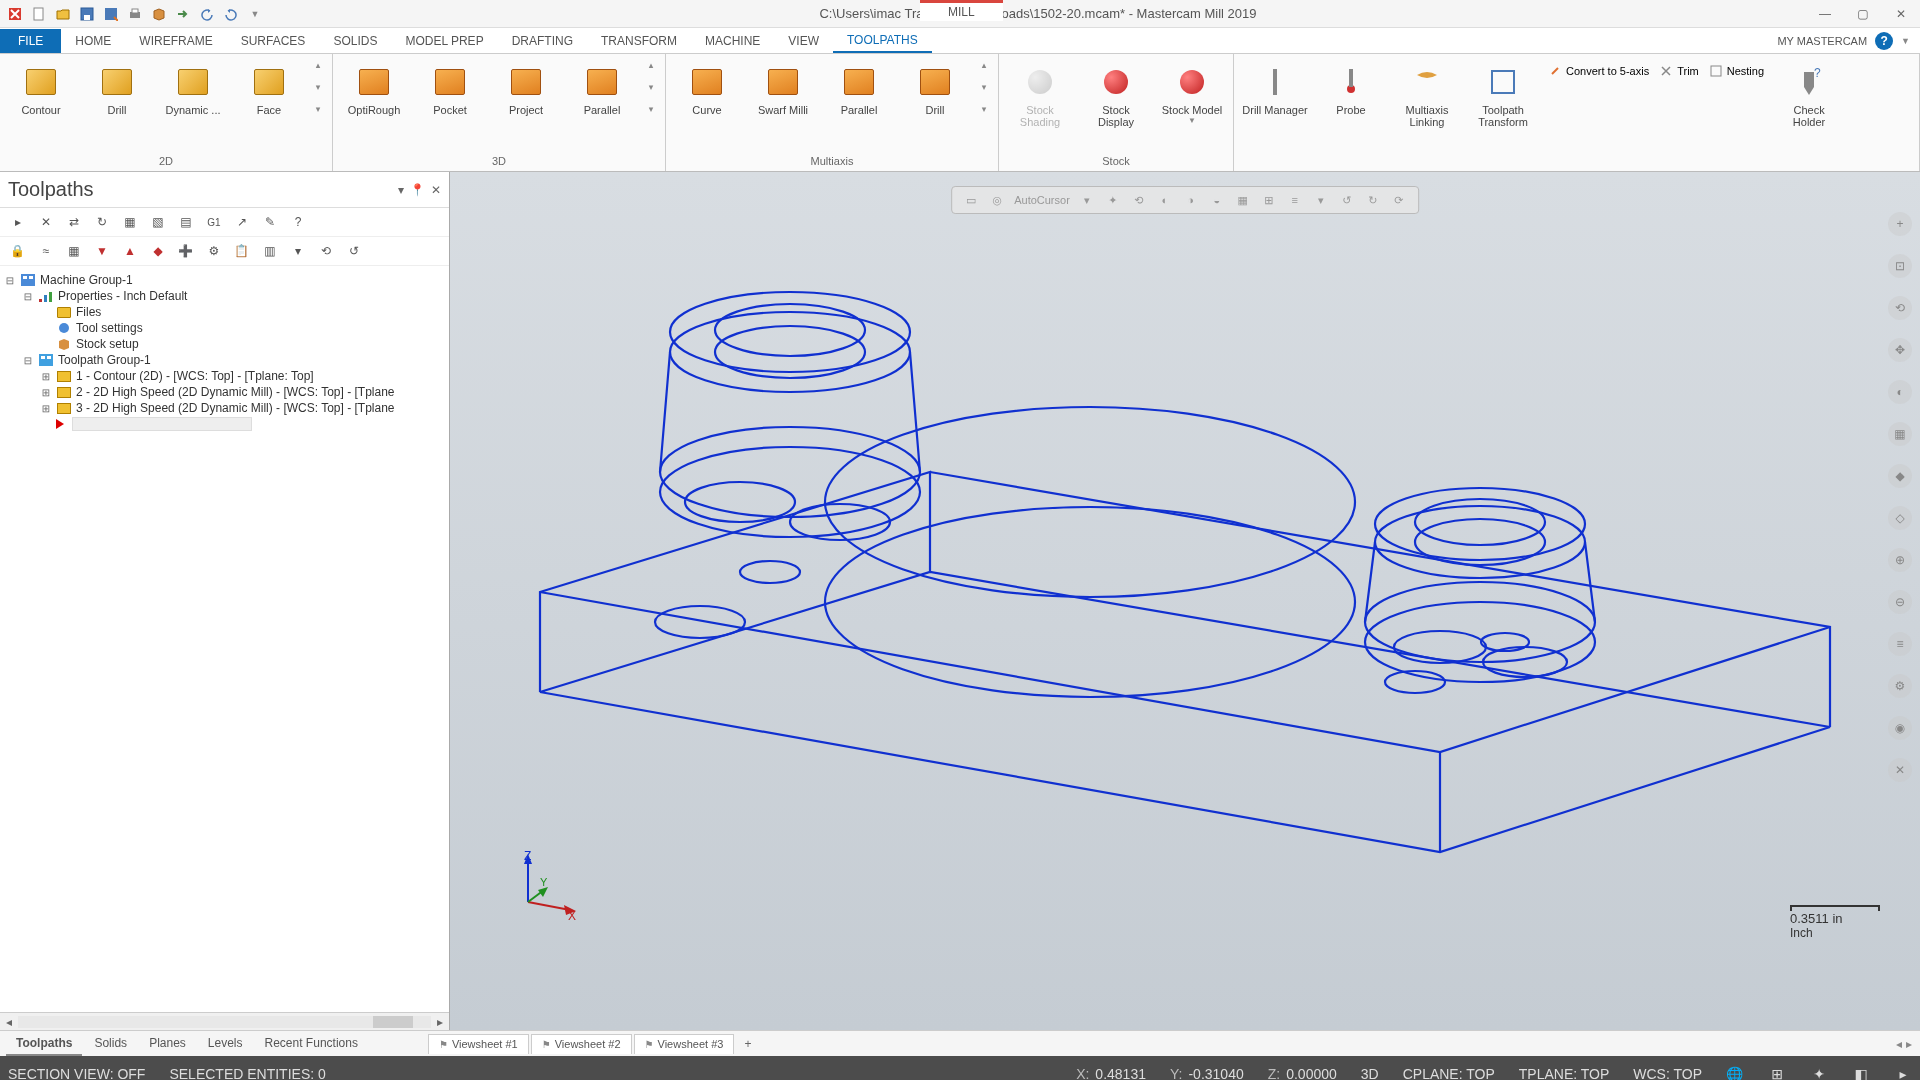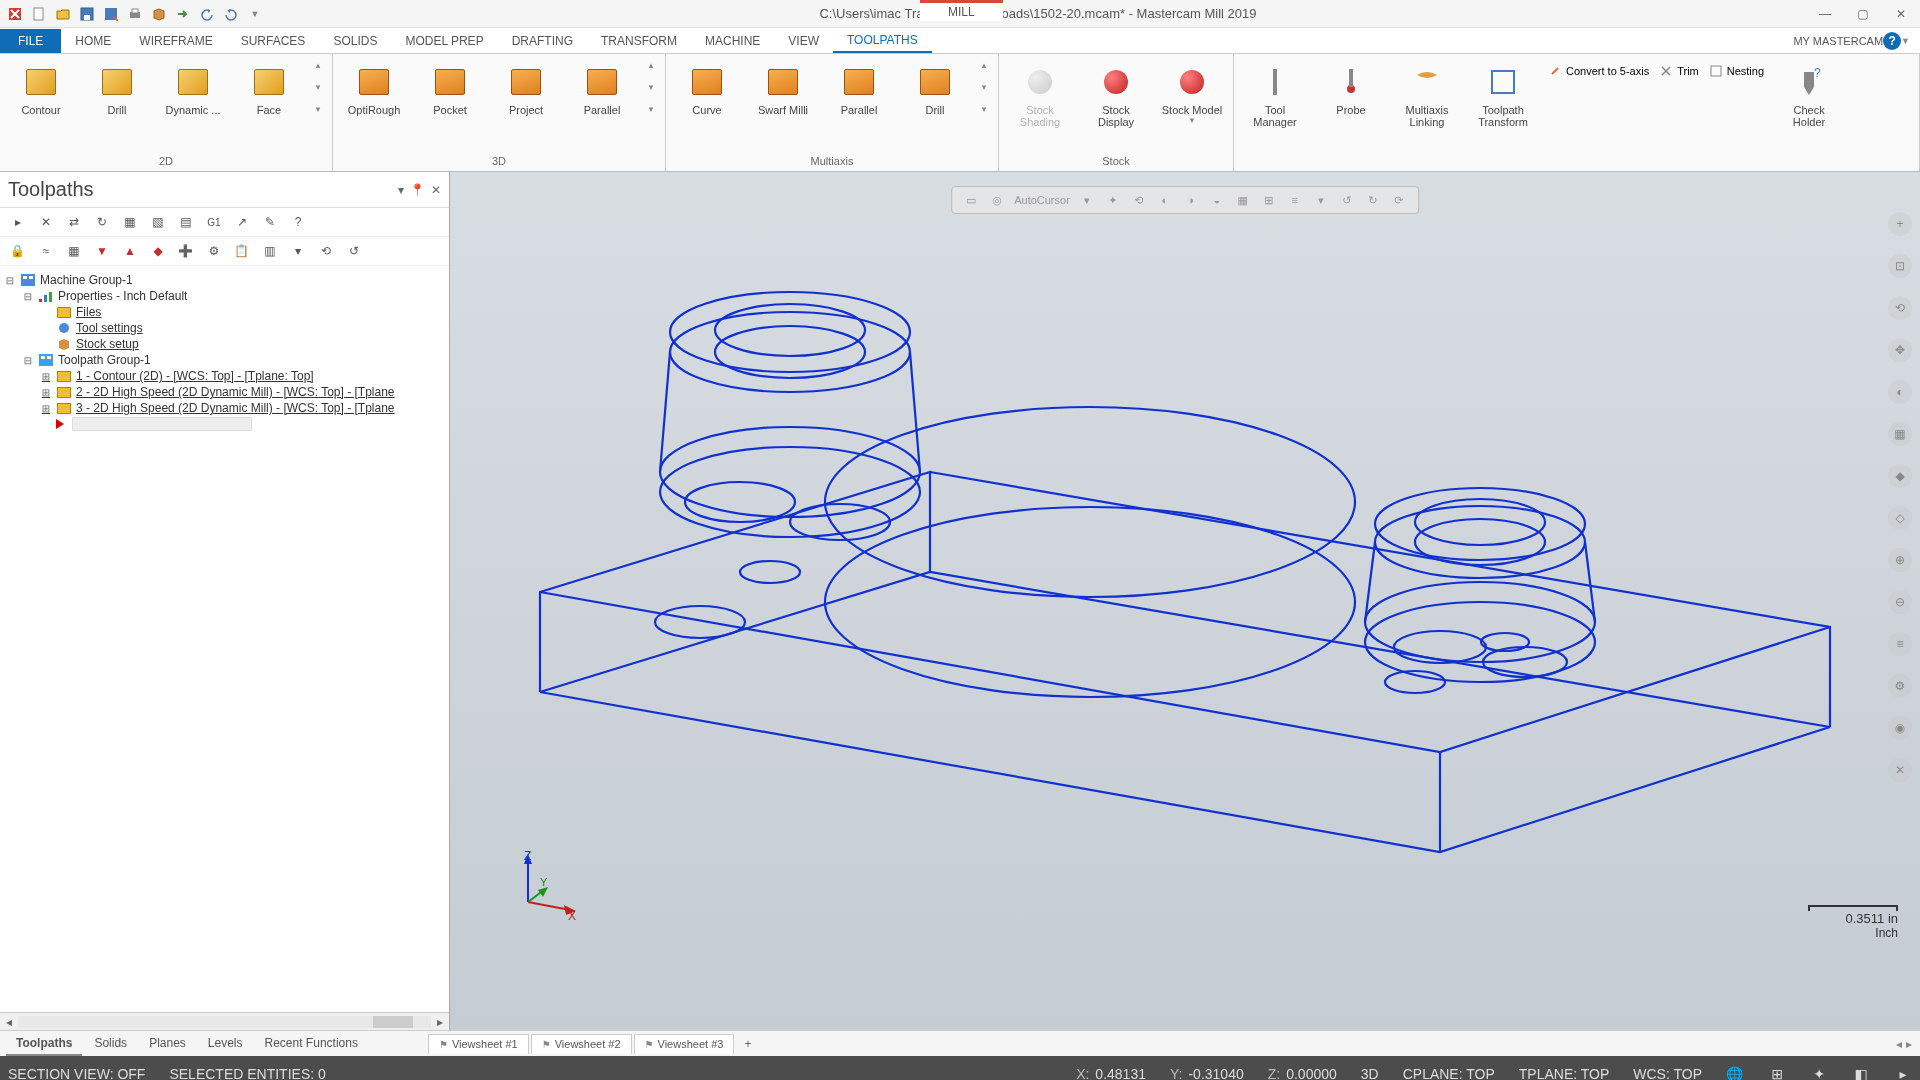--- a/index.html
+++ b/index.html
@@ -12,21 +12,21 @@
 .title-bar .title-text { flex: 1; text-align: center; color: #555; font-size: 13px; }
 .title-bar .context-tab { position: absolute; left: 920px; top: 0; background: #fff; border-top: 3px solid #d9463e; padding: 2px 28px; font-size: 12px; color: #555; }
 .title-bar .win-controls { display: flex; gap: 8px; }
 .title-bar .win-btn { width: 30px; height: 22px; display: flex; align-items: center; justify-content: center; cursor: pointer; color: #666; }
 
 
 .ribbon-tabs { height: 26px; background: #fff; display: flex; align-items: center; padding-left: 0; border-bottom: 1px solid #ccc; }
 .ribbon-tabs .tab { padding: 4px 14px; cursor: pointer; font-size: 12px; color: #555; text-align: center; }
 .ribbon-tabs .tab.file { background: #0e6db6; color: #fff; padding: 5px 18px; }
 .ribbon-tabs .tab.active { color: #0e6db6; border-bottom: 2px solid #0e6db6; font-weight: 500; }
-.ribbon-tabs .right-area { margin-left: auto; display: flex; align-items: center; padding-right: 10px; }
+.ribbon-tabs .right-area { margin-left: auto; display: flex; align-items: center; gap: 8px; padding-right: 10px; }
 .ribbon-tabs .help-icon { width: 18px; height: 18px; background: #0e6db6; color: #fff; border-radius: 50%; display: flex; align-items: center; justify-content: center; font-size: 12px; font-weight: bold; }
 
 
 .ribbon { height: 118px; background: #fafafa; border-bottom: 1px solid #bbb; display: flex; }
 .ribbon-group { border-right: 1px solid #ccc; display: flex; flex-direction: column; padding: 2px 6px; }
 .ribbon-group-items { display: flex; gap: 6px; flex: 1; align-items: flex-start; padding-top: 4px; }
 .ribbon-group-label { text-align: center; font-size: 11px; color: #666; padding: 2px 0; }
 .ribbon-btn { display: flex; flex-direction: column; align-items: center; width: 70px; cursor: pointer; padding: 2px; }
 .ribbon-btn .icon { width: 44px; height: 40px; display: flex; align-items: center; justify-content: center; }
 .ribbon-btn .label { font-size: 11px; color: #444; text-align: center; margin-top: 2px; }
@@ -41,36 +41,36 @@
 .side-header { display: flex; align-items: center; justify-content: space-between; padding: 6px 8px; border-bottom: 1px solid #ddd; }
 .side-header .title { font-size: 20px; color: #444; }
 .side-header .controls { display: flex; gap: 6px; color: #666; }
 .side-toolbar { display: flex; gap: 8px; padding: 4px 8px; border-bottom: 1px solid #eee; flex-wrap: wrap; }
 .side-toolbar .tb { width: 20px; height: 20px; display: flex; align-items: center; justify-content: center; color: #555; cursor: pointer; }
 .tree { padding: 6px 4px; font-size: 12px; color: #333; flex: 1; overflow: auto; }
 .tree-node { display: flex; align-items: center; gap: 4px; padding: 1px 0; white-space: nowrap; }
 .tree-toggle { width: 12px; text-align: center; color: #666; font-size: 10px; cursor: pointer; }
 .tree-icon { width: 16px; height: 14px; display: inline-flex; align-items: center; justify-content: center; }
 .indent-1 { padding-left: 18px; }
-.indent-2 { padding-left: 36px; text-decoration: underline; }
+.indent-2 { padding-left: 36px; }
 .folder-yellow { background: #f0c030; border: 1px solid #b08000; width: 14px; height: 11px; border-radius: 1px; }
 .op-icon { background: #f0c030; border: 1px solid #b08000; width: 14px; height: 11px; }
 .red-marker { width: 0; height: 0; border-top: 5px solid transparent; border-bottom: 5px solid transparent; border-left: 8px solid #d00; }
 .hscroll { height: 18px; background: #f0f0f0; border-top: 1px solid #ccc; display: flex; align-items: center; }
 .hscroll .arrow { width: 18px; text-align: center; color: #666; cursor: pointer; }
 .hscroll .track { flex: 1; height: 12px; background: #e8e8e8; position: relative; }
 .hscroll .thumb { position: absolute; right: 18px; width: 40px; height: 12px; background: #ccc; }
 
 
 .viewport { flex: 1; background: linear-gradient(180deg, #d8dde2 0%, #c5ccd3 100%); position: relative; overflow: hidden; }
 .viewport svg.model { position: absolute; top: 0; left: 0; }
 .floating-toolbar { position: absolute; top: 14px; left: 50%; transform: translateX(-50%); background: rgba(230,230,230,0.85); border: 1px solid #bbb; border-radius: 4px; padding: 4px 10px; display: flex; gap: 8px; align-items: center; color: #999; font-size: 11px; }
 .floating-toolbar .fb { width: 18px; height: 18px; display: flex; align-items: center; justify-content: center; }
 .gnomon { position: absolute; bottom: 110px; left: 60px; }
-.scale-indicator { position: absolute; bottom: 90px; right: 22px; text-align: right; color: #333; }
+.scale-indicator { position: absolute; bottom: 90px; right: 40px; text-align: left; color: #333; }
 .scale-indicator .bar { width: 90px; border-top: 2px solid #333; border-left: 2px solid #333; border-right: 2px solid #333; height: 6px; margin: 0 auto; }
 .scale-indicator .val { font-size: 13px; font-weight: 500; }
 .scale-indicator .unit { font-size: 12px; }
 .right-tools { position: absolute; right: 8px; top: 40px; display: flex; flex-direction: column; gap: 18px; }
 .right-tools .rt { width: 24px; height: 24px; border-radius: 50%; background: rgba(200,200,200,0.4); display: flex; align-items: center; justify-content: center; color: #888; cursor: pointer; }
 
 
 .bottom-tabs { height: 26px; background: #f5f5f5; border-top: 1px solid #ccc; display: flex; align-items: center; }
 .bottom-tabs .left { display: flex; gap: 2px; padding-left: 6px; }
 .bottom-tabs .left .btab { padding: 4px 10px; font-size: 12px; color: #555; cursor: pointer; border-bottom: 2px solid transparent; }
@@ -319,21 +319,21 @@
   </div>
 
   <div class="ribbon-group" style="flex:1">
     <div class="ribbon-group-items">
       <div class="ribbon-btn">
           <div class="icon">
             <svg width="30" height="30">
               <rect x="13" y="2" width="4" height="26" fill="#888"></rect>
             </svg>
           </div>
-          <div class="label">Tool Manager</div>
+          <div class="label">Drill Manager</div>
         </div>
       <div class="ribbon-btn">
           <div class="icon">
             <svg width="30" height="30">
               <circle cx="15" cy="22" r="4" fill="#d03030"></circle>
               <rect x="13" y="2" width="4" height="18" fill="#888"></rect>
             </svg>
           </div>
           <div class="label">Probe</div>
         </div>

